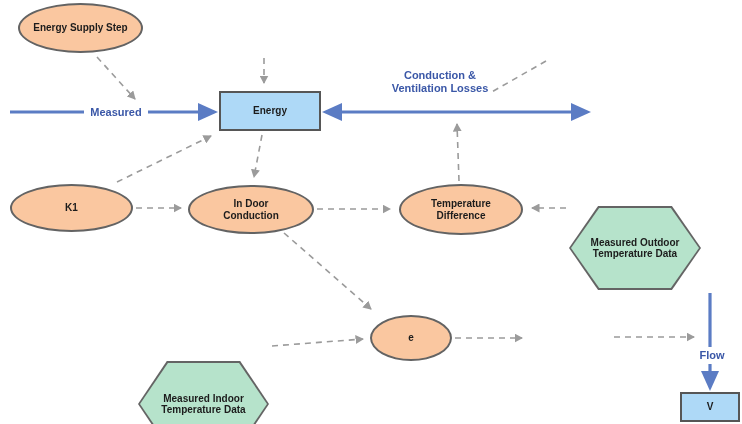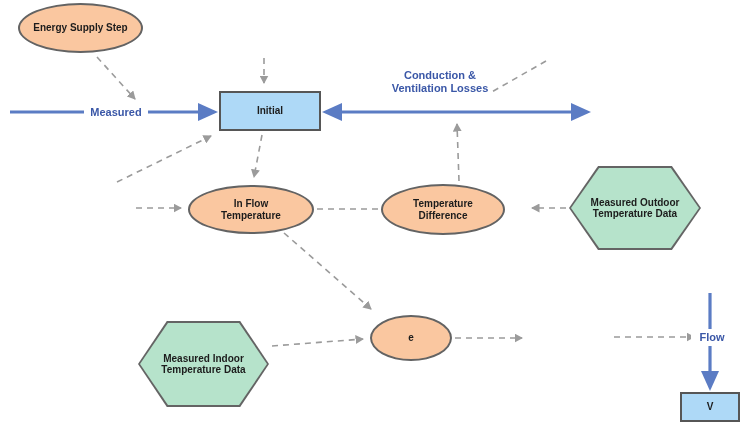--- a/index.html
+++ b/index.html
@@ -22,21 +22,21 @@
   .ellipse{
     background:#FAC7A0;
     border:2px solid #636363;
     border-radius:50%;
     padding:0 10px;
   }
   .stock{
     background:#AED9F7;
     border:2px solid #565656;
   }
-  .hex{background:transparent;border:none;padding:0;}
+  .hex{background:transparent;border:none;padding:0;margin-top:40px;}
   .hex .hex-border{
     position:absolute;inset:0;background:#646464;
     clip-path:polygon(0% 50%, 22% 0%, 78% 0%, 100% 50%, 78% 100%, 22% 100%);
   }
   .hex .hex-fill{
     position:absolute;inset:2px;background:#B6E3CB;
     clip-path:polygon(0% 50%, 22% 0%, 78% 0%, 100% 50%, 78% 100%, 22% 100%);
   }
   .hex .hex-label{position:relative;z-index:2;padding:0 14px;}
   .flow-label{
@@ -90,36 +90,39 @@
       <path d="M614,337 L694,337" marker-end="url(#ah)"></path>
     </g>
   </svg>
 
   <div class="node ellipse" style="left:18px;top:3px;width:125px;height:50px;">
     <span>Energy Supply Step</span>
   </div>
 
 
 
+  <div class="node ellipse" style="left:10px;top:184px;width:123px;height:48px;">
+    <span>K1</span>
+  </div>
 
   <div class="node ellipse" style="left:188px;top:185px;width:126px;height:49px;padding:0 16px;">
-    <span>In Flow Temperature</span>
+    <span>In Door Conduction</span>
   </div>
 
-  <div class="node ellipse" style="left:381px;top:184px;width:124px;height:51px;padding:0 12px;">
+  <div class="node ellipse" style="left:399px;top:184px;width:124px;height:51px;padding:0 12px;">
     <span>Temperature Difference</span>
   </div>
 
   <div class="node ellipse" style="left:370px;top:315px;width:82px;height:46px;">
     <span>e</span>
   </div>
 
 
   <div class="node stock" style="left:219px;top:91px;width:102px;height:40px;">
-    <span>Initial</span>
+    <span>Energy</span>
   </div>
 
   <div class="node stock" style="left:680px;top:392px;width:60px;height:30px;">
     <span>V</span>
   </div>
 
   <div class="node hex" style="left:569px;top:166px;width:132px;height:84px;">
     <div class="hex-border"></div>
     <div class="hex-fill"></div>
     <span class="hex-label">Measured Outdoor Temperature Data</span>
@@ -128,15 +131,15 @@
   <div class="node hex" style="left:138px;top:321px;width:131px;height:86px;">
     <div class="hex-border"></div>
     <div class="hex-fill"></div>
     <span class="hex-label">Measured Indoor Temperature Data</span>
   </div>
 
   <div class="flow-label" style="left:84px;top:103px;width:64px;height:18px;">Measured</div>
 
   <div class="flow-label" style="left:388px;top:56px;width:104px;height:52px;">Conduction &amp; Ventilation Losses</div>
 
-  <div class="flow-label" style="left:691px;top:329px;width:42px;height:17px;">Flow</div>
+  <div class="flow-label" style="left:691px;top:347px;width:42px;height:17px;">Flow</div>
 
 </div>
 
 </body></html>

